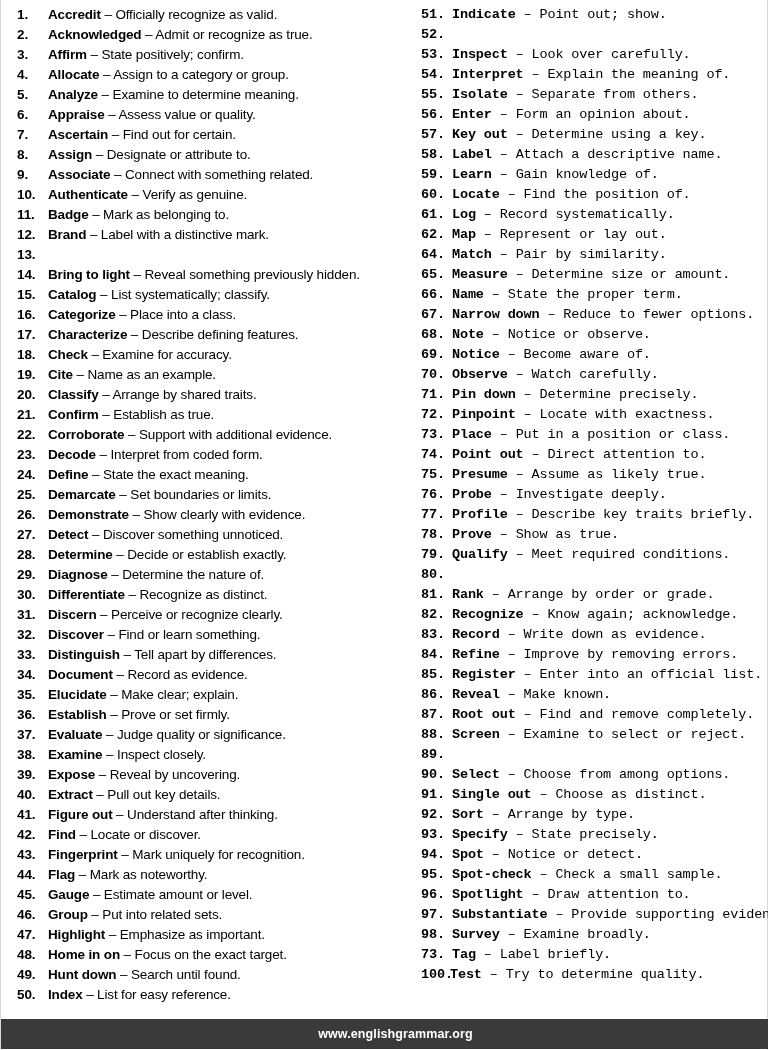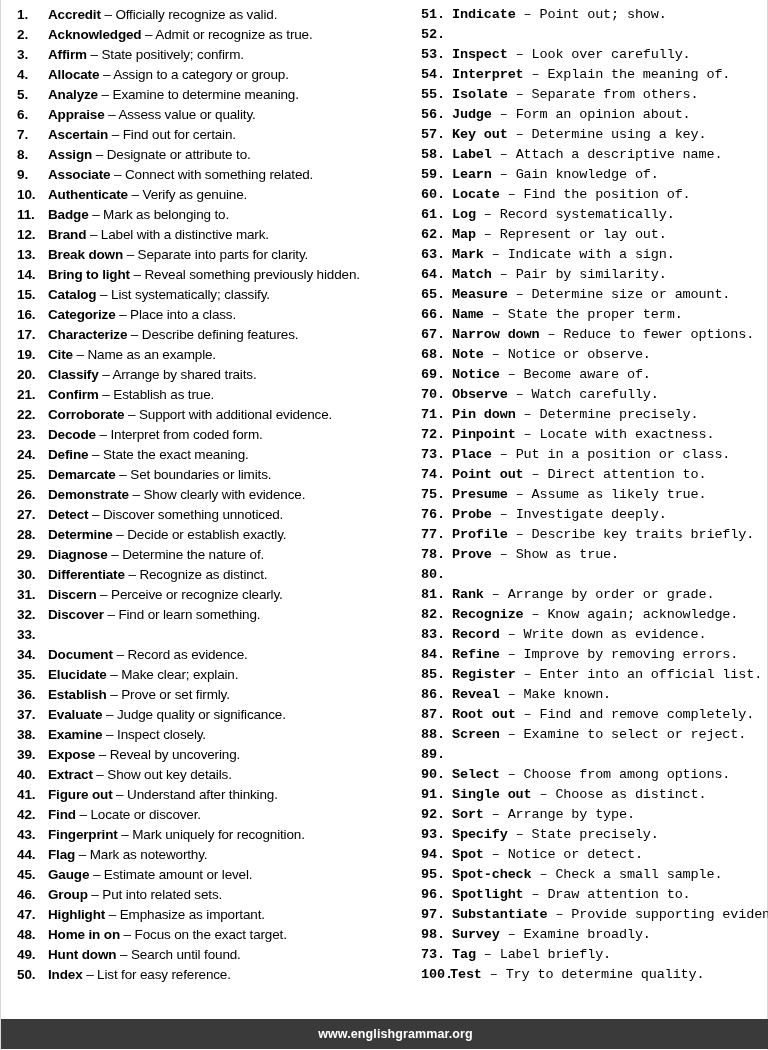--- a/index.html
+++ b/index.html
@@ -157,39 +157,42 @@
         <div class="item">
           <span class="item-num">11.</span>
           <span class="item-body"><span class="item-term">Badge</span> <span class="item-sep">–</span> <span class="item-def">Mark as belonging to.</span></span>
         </div>
         <div class="item">
           <span class="item-num">12.</span>
           <span class="item-body"><span class="item-term">Brand</span> <span class="item-sep">–</span> <span class="item-def">Label with a distinctive mark.</span></span>
         </div>
         <div class="item">
           <span class="item-num">13.</span>
-          <span class="item-body"><span class="item-term">Break down</span> <span class="item-sep">–</span> <span class="item-def">Separate into parts for clarity.</span></span>
         </div>
         <div class="item">
           <span class="item-num">14.</span>
           <span class="item-body"><span class="item-term">Bring to light</span> <span class="item-sep">–</span> <span class="item-def">Reveal something previously hidden.</span></span>
         </div>
         <div class="item">
           <span class="item-num">15.</span>
           <span class="item-body"><span class="item-term">Catalog</span> <span class="item-sep">–</span> <span class="item-def">List systematically; classify.</span></span>
         </div>
         <div class="item">
           <span class="item-num">16.</span>
           <span class="item-body"><span class="item-term">Categorize</span> <span class="item-sep">–</span> <span class="item-def">Place into a class.</span></span>
         </div>
         <div class="item">
           <span class="item-num">17.</span>
           <span class="item-body"><span class="item-term">Characterize</span> <span class="item-sep">–</span> <span class="item-def">Describe defining features.</span></span>
         </div>
         <div class="item">
+          <span class="item-num">18.</span>
+          <span class="item-body"><span class="item-term">Check</span> <span class="item-sep">–</span> <span class="item-def">Examine for accuracy.</span></span>
+        </div>
+        <div class="item">
           <span class="item-num">19.</span>
           <span class="item-body"><span class="item-term">Cite</span> <span class="item-sep">–</span> <span class="item-def">Name as an example.</span></span>
         </div>
         <div class="item">
           <span class="item-num">20.</span>
           <span class="item-body"><span class="item-term">Classify</span> <span class="item-sep">–</span> <span class="item-def">Arrange by shared traits.</span></span>
         </div>
         <div class="item">
           <span class="item-num">21.</span>
           <span class="item-body"><span class="item-term">Confirm</span> <span class="item-sep">–</span> <span class="item-def">Establish as true.</span></span>
@@ -233,20 +236,21 @@
         <div class="item">
           <span class="item-num">31.</span>
           <span class="item-body"><span class="item-term">Discern</span> <span class="item-sep">–</span> <span class="item-def">Perceive or recognize clearly.</span></span>
         </div>
         <div class="item">
           <span class="item-num">32.</span>
           <span class="item-body"><span class="item-term">Discover</span> <span class="item-sep">–</span> <span class="item-def">Find or learn something.</span></span>
         </div>
         <div class="item">
           <span class="item-num">33.</span>
+          <span class="item-body"><span class="item-term">Distinguish</span> <span class="item-sep">–</span> <span class="item-def">Tell apart by differences.</span></span>
         </div>
         <div class="item">
           <span class="item-num">34.</span>
           <span class="item-body"><span class="item-term">Document</span> <span class="item-sep">–</span> <span class="item-def">Record as evidence.</span></span>
         </div>
         <div class="item">
           <span class="item-num">35.</span>
           <span class="item-body"><span class="item-term">Elucidate</span> <span class="item-sep">–</span> <span class="item-def">Make clear; explain.</span></span>
         </div>
         <div class="item">
@@ -260,21 +264,21 @@
         <div class="item">
           <span class="item-num">38.</span>
           <span class="item-body"><span class="item-term">Examine</span> <span class="item-sep">–</span> <span class="item-def">Inspect closely.</span></span>
         </div>
         <div class="item">
           <span class="item-num">39.</span>
           <span class="item-body"><span class="item-term">Expose</span> <span class="item-sep">–</span> <span class="item-def">Reveal by uncovering.</span></span>
         </div>
         <div class="item">
           <span class="item-num">40.</span>
-          <span class="item-body"><span class="item-term">Extract</span> <span class="item-sep">–</span> <span class="item-def">Show out key details.</span></span>
+          <span class="item-body"><span class="item-term">Extract</span> <span class="item-sep">–</span> <span class="item-def">Pull out key details.</span></span>
         </div>
         <div class="item">
           <span class="item-num">41.</span>
           <span class="item-body"><span class="item-term">Figure out</span> <span class="item-sep">–</span> <span class="item-def">Understand after thinking.</span></span>
         </div>
         <div class="item">
           <span class="item-num">42.</span>
           <span class="item-body"><span class="item-term">Find</span> <span class="item-sep">–</span> <span class="item-def">Locate or discover.</span></span>
         </div>
         <div class="item">
@@ -326,21 +330,21 @@
         <div class="item">
           <span class="item-num">54.</span>
           <span class="item-body"><span class="item-term">Interpret</span> <span class="item-sep">–</span> <span class="item-def">Explain the meaning of.</span></span>
         </div>
         <div class="item">
           <span class="item-num">55.</span>
           <span class="item-body"><span class="item-term">Isolate</span> <span class="item-sep">–</span> <span class="item-def">Separate from others.</span></span>
         </div>
         <div class="item">
           <span class="item-num">56.</span>
-          <span class="item-body"><span class="item-term">Judge</span> <span class="item-sep">–</span> <span class="item-def">Form an opinion about.</span></span>
+          <span class="item-body"><span class="item-term">Enter</span> <span class="item-sep">–</span> <span class="item-def">Form an opinion about.</span></span>
         </div>
         <div class="item">
           <span class="item-num">57.</span>
           <span class="item-body"><span class="item-term">Key out</span> <span class="item-sep">–</span> <span class="item-def">Determine using a key.</span></span>
         </div>
         <div class="item">
           <span class="item-num">58.</span>
           <span class="item-body"><span class="item-term">Label</span> <span class="item-sep">–</span> <span class="item-def">Attach a descriptive name.</span></span>
         </div>
         <div class="item">
@@ -353,24 +357,20 @@
         </div>
         <div class="item">
           <span class="item-num">61.</span>
           <span class="item-body"><span class="item-term">Log</span> <span class="item-sep">–</span> <span class="item-def">Record systematically.</span></span>
         </div>
         <div class="item">
           <span class="item-num">62.</span>
           <span class="item-body"><span class="item-term">Map</span> <span class="item-sep">–</span> <span class="item-def">Represent or lay out.</span></span>
         </div>
         <div class="item">
-          <span class="item-num">63.</span>
-          <span class="item-body"><span class="item-term">Mark</span> <span class="item-sep">–</span> <span class="item-def">Indicate with a sign.</span></span>
-        </div>
-        <div class="item">
           <span class="item-num">64.</span>
           <span class="item-body"><span class="item-term">Match</span> <span class="item-sep">–</span> <span class="item-def">Pair by similarity.</span></span>
         </div>
         <div class="item">
           <span class="item-num">65.</span>
           <span class="item-body"><span class="item-term">Measure</span> <span class="item-sep">–</span> <span class="item-def">Determine size or amount.</span></span>
         </div>
         <div class="item">
           <span class="item-num">66.</span>
           <span class="item-body"><span class="item-term">Name</span> <span class="item-sep">–</span> <span class="item-def">State the proper term.</span></span>
@@ -415,20 +415,24 @@
           <span class="item-num">76.</span>
           <span class="item-body"><span class="item-term">Probe</span> <span class="item-sep">–</span> <span class="item-def">Investigate deeply.</span></span>
         </div>
         <div class="item">
           <span class="item-num">77.</span>
           <span class="item-body"><span class="item-term">Profile</span> <span class="item-sep">–</span> <span class="item-def">Describe key traits briefly.</span></span>
         </div>
         <div class="item">
           <span class="item-num">78.</span>
           <span class="item-body"><span class="item-term">Prove</span> <span class="item-sep">–</span> <span class="item-def">Show as true.</span></span>
+        </div>
+        <div class="item">
+          <span class="item-num">79.</span>
+          <span class="item-body"><span class="item-term">Qualify</span> <span class="item-sep">–</span> <span class="item-def">Meet required conditions.</span></span>
         </div>
         <div class="item">
           <span class="item-num">80.</span>
         </div>
         <div class="item">
           <span class="item-num">81.</span>
           <span class="item-body"><span class="item-term">Rank</span> <span class="item-sep">–</span> <span class="item-def">Arrange by order or grade.</span></span>
         </div>
         <div class="item">
           <span class="item-num">82.</span>

